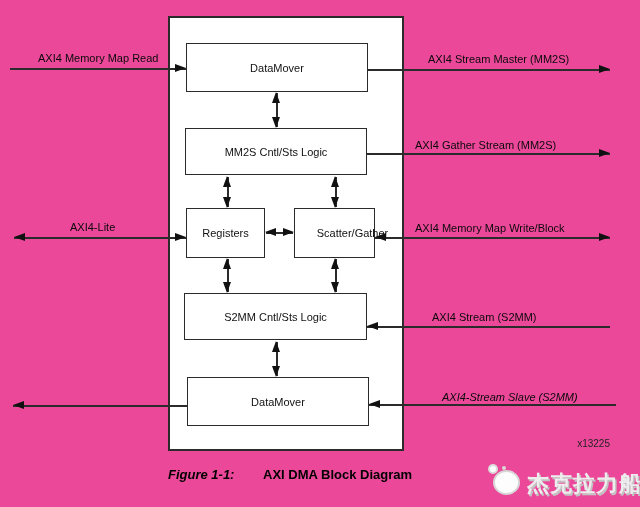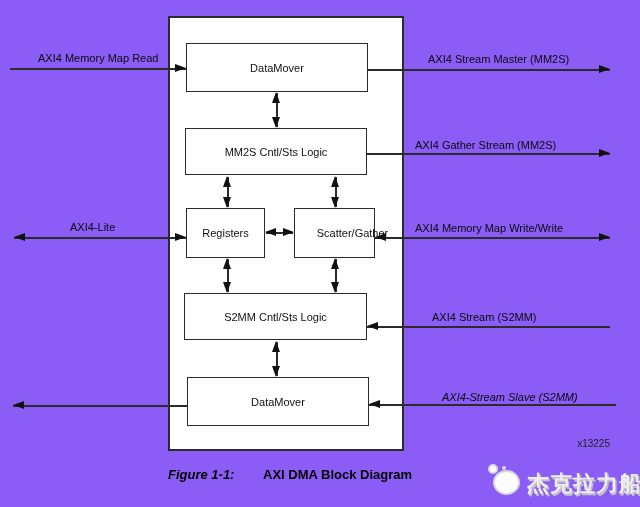--- a/index.html
+++ b/index.html
@@ -1,21 +1,21 @@
 <!DOCTYPE html>
 <html><head>
 <meta charset="utf-8">
 <style>
   * { box-sizing: border-box; margin: 0; padding: 0; }
   html, body { background: #ffffff; }
   .canvas {
     position: relative;
     width: 640px;
     height: 507px;
-    background: #8b5cf6;
+    background: #ec4899;
     font-family: "Liberation Sans", sans-serif;
     overflow: hidden;
   }
   .outer-box {
     position: absolute;
     left: 168px; top: 16px; width: 236px; height: 435px;
     border: 2px solid #2b2b2b;
     background: #ffffff;
   }
   .block {
@@ -236,21 +236,21 @@
   <div class="head d" id="v6d"></div>
 
   <div class="hline" id="hm"></div>
   <div class="head l" id="hml"></div>
   <div class="head r" id="hmr"></div>
 
   <span class="lbl" id="lbl-l1">AXI4 Memory Map Read</span>
   <span class="lbl" id="lbl-l2">AXI4-Lite</span>
   <span class="lbl" id="lbl-r1">AXI4 Stream Master (MM2S)</span>
   <span class="lbl" id="lbl-r2">AXI4 Gather Stream (MM2S)</span>
-  <span class="lbl" id="lbl-r3">AXI4 Memory Map Write/Write</span>
+  <span class="lbl" id="lbl-r3">AXI4 Memory Map Write/Block</span>
   <span class="lbl" id="lbl-r4">AXI4 Stream (S2MM)</span>
   <span class="lbl" id="lbl-r5">AXI4-Stream Slave (S2MM)</span>
 
   <span class="fig-num">x13225</span>
   <span class="caption-label">Figure 1-1:</span>
   <span class="caption-title">AXI DMA Block Diagram</span>
 
   <div class="wm-logo-big"></div>
   <div class="wm-logo-small"></div>
   <div class="wm-logo-dot"></div>

